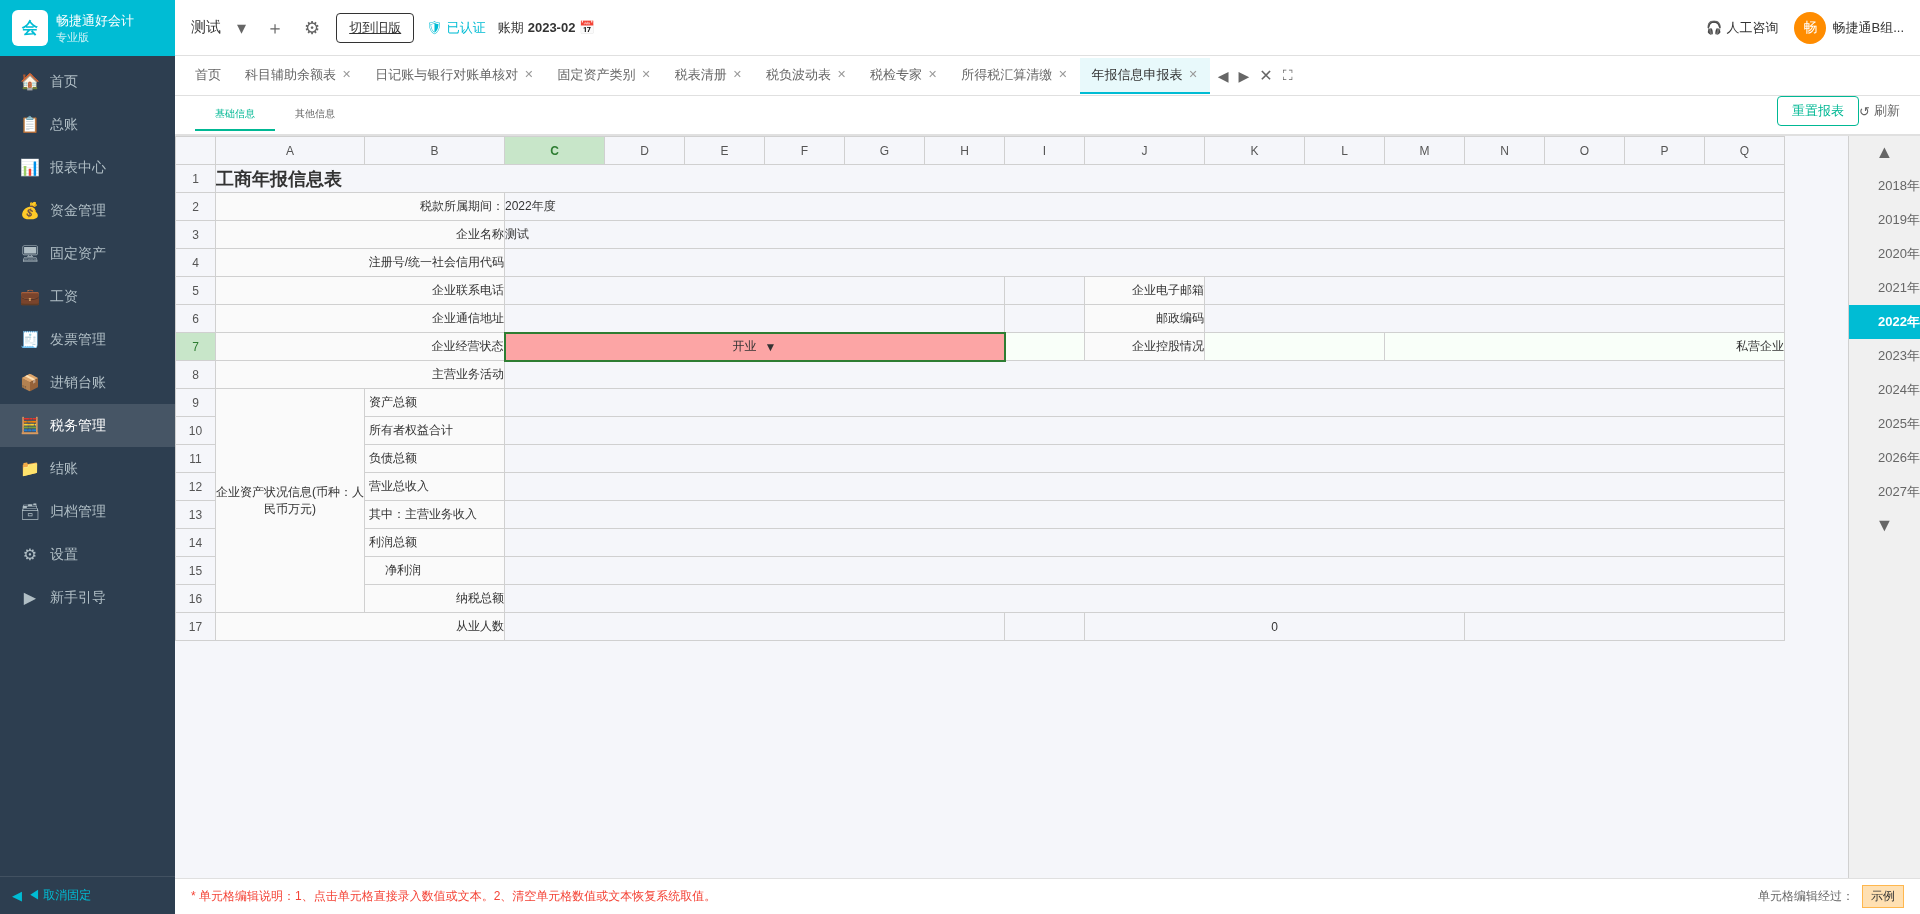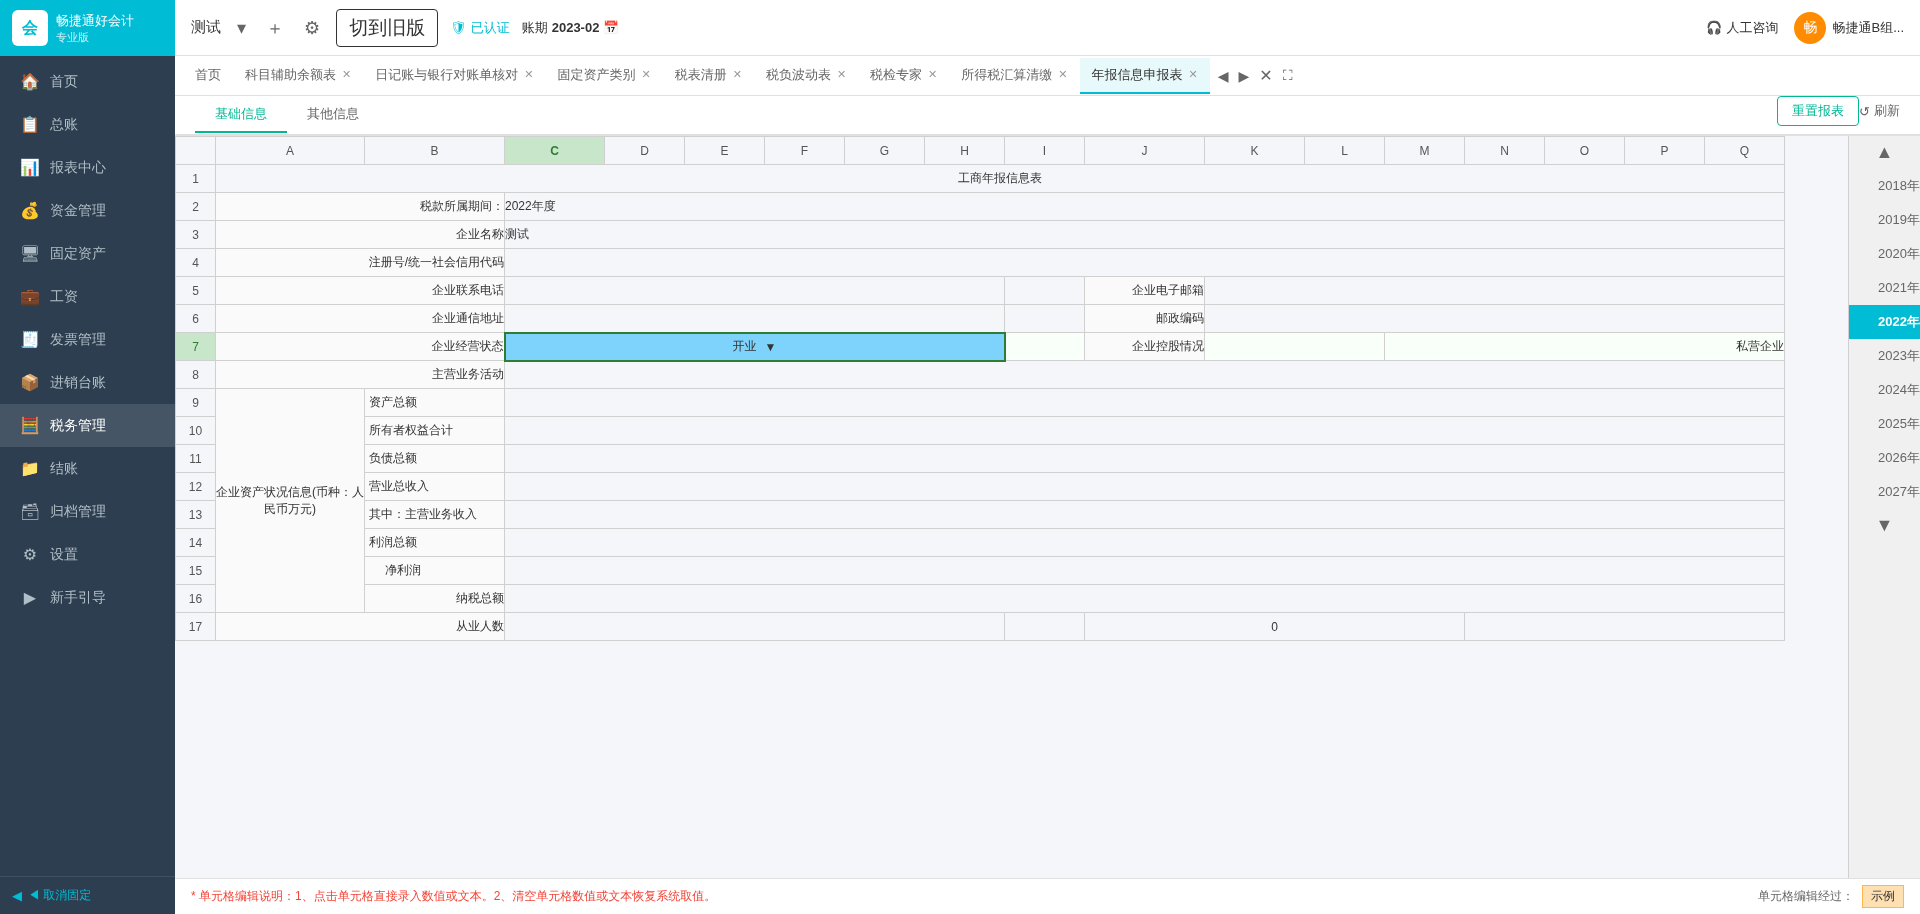--- a/index.html
+++ b/index.html
@@ -76,23 +76,24 @@
     }
     .topbar-btn {
       border: none; background: none; cursor: pointer;
       color: #666; font-size: 18px; padding: 2px 4px;
     }
     .topbar-switch-btn {
       border: 1px solid #333;
       background: none;
       padding: 5px 12px;
       border-radius: 4px;
-      font-size: 19px;
+      font-size: 13px;
       cursor: pointer;
       color: #333;
+      text-decoration: underline;
     }
     .topbar-verified {
       display: flex; align-items: center; gap: 4px;
       color: #00bcd4; font-size: 13px;
     }
     .topbar-period {
       color: #333; font-size: 13px;
       display: flex; align-items: center; gap: 4px;
     }
     .topbar-right {
@@ -162,21 +163,21 @@
     .sub-tabs {
       display: flex;
       align-items: center;
       padding: 10px 20px 0;
       gap: 0;
       background: #fff;
       border-bottom: 1px solid #e0e0e0;
     }
     .sub-tab {
       padding: 8px 20px;
-      font-size: 13px;
+      font-size: 10px;
       cursor: pointer;
       color: #666;
       border-bottom: 2px solid transparent;
     }
     .sub-tab.active {
       color: #00b894;
       border-bottom: 2px solid #00b894;
       font-weight: 500;
     }
     .toolbar-right {
@@ -241,26 +242,26 @@
     }
     .row-header.active { background: #c8e6c9; color: #2e7d32; }
     .cell {
       padding: 4px 8px;
       min-width: 80px;
       color: #333;
     }
     .cell.center { text-align: center; }
     .cell-selected {
       border: 2px solid #2e7d32 !important;
-      background: #7dd3fc;
+      background: #fca5a5;
     }
     .cell-title {
-      text-align: center;
-      font-size: 12px;
-      font-weight: normal;
+      text-align: left;
+      font-size: 18px;
+      font-weight: bold;
       color: #333;
     }
     .cell-label {
       text-align: right;
       color: #333;
       background: #fafafa;
     }
     .cell-dropdown {
       text-align: center;
       position: relative;

